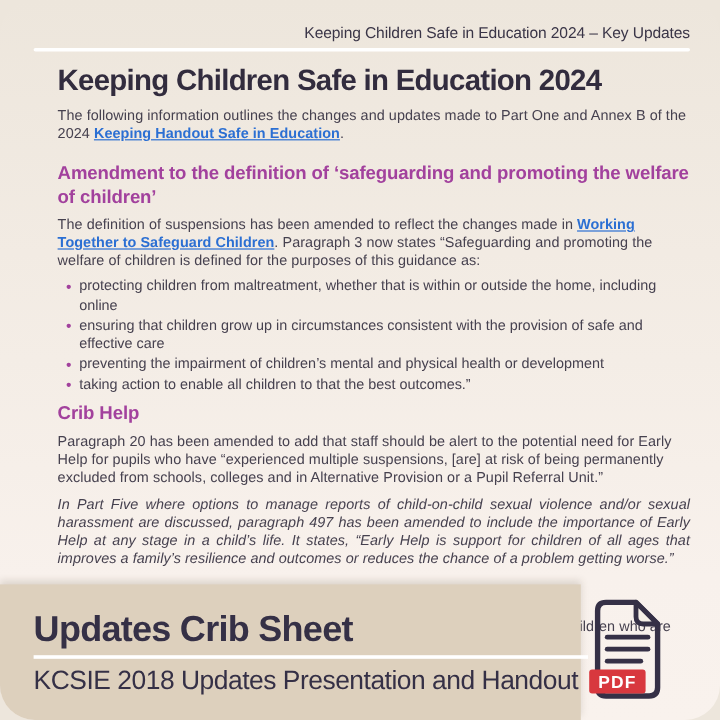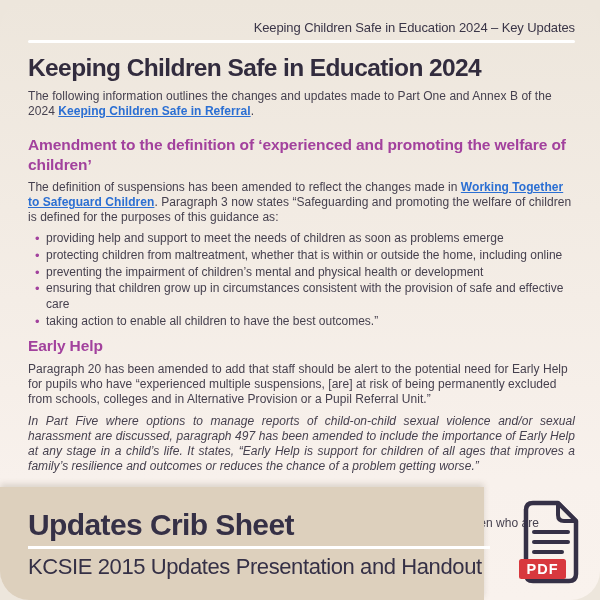--- a/index.html
+++ b/index.html
@@ -25,20 +25,21 @@
   }
   .top-rule {
     margin: 5px 25px 0 28px;
     height: 3px;
     background: #ffffff;
     border-radius: 2px;
   }
   .content {
     padding: 12px 25px 0 28px;
     color: #46414f;
+    margin-left: 20px;
   }
   .page-title {
     margin: 0 0 7px 0;
     font-size: 24.5px;
     font-weight: bold;
     color: #322c3e;
     letter-spacing: -0.6px;
     line-height: 1.1;
   }
   .body-text {
@@ -89,21 +90,20 @@
   .footer {
     position: absolute;
     left: 0; bottom: 0;
     width: 484px; height: 113px;
     background: #ddd0bd;
     box-shadow: 0 -3px 6px rgba(90, 75, 55, 0.18);
     display: flex;
     align-items: center;
     justify-content: space-between;
     padding: 0 20px 0 28px;
-    gap: 28px;
   }
   .footer-title {
     margin: 0;
     font-size: 30px;
     font-weight: bold;
     color: #353046;
     letter-spacing: -0.6px;
     line-height: 1.1;
   }
   .footer-rule {
@@ -127,51 +127,50 @@
 
 <div class="page">
 
   <div class="top-header">Keeping Children Safe in Education 2024 – Key Updates</div>
   <div class="top-rule"></div>
 
   <div class="content">
 
     <h1 class="page-title">Keeping Children Safe in Education 2024</h1>
 
-    <p class="body-text"><span>The following information outlines the changes and updates made to Part One and Annex B of the 2024 </span><a class="link">Keeping Children Safe in Referral</a><span>.</span></p>
+    <p class="body-text"><span>The following information outlines the changes and updates made to Part One and Annex B of the 2024 </span><a class="link">Keeping Handout Safe in Education</a><span>.</span></p>
 
-    <h2 class="section-heading">Amendment to the definition of ‘experienced and promoting the welfare of children’</h2>
+    <h2 class="section-heading">Amendment to the definition of ‘safeguarding and promoting the welfare of children’</h2>
 
     <p class="body-text"><span>The definition of suspensions has been amended to reflect the changes made in </span><a class="link">Working Together to Safeguard Children</a><span>. Paragraph 3 now states “Safeguarding and promoting the welfare of children is defined for the purposes of this guidance as:</span></p>
 
     <ul class="bullets">
-      <li>providing help and support to meet the needs of children as soon as problems emerge</li>
       <li>protecting children from maltreatment, whether that is within or outside the home, including online</li>
+      <li>ensuring that children grow up in circumstances consistent with the provision of safe and effective care</li>
       <li>preventing the impairment of children’s mental and physical health or development</li>
-      <li>ensuring that children grow up in circumstances consistent with the provision of safe and effective care</li>
-      <li>taking action to enable all children to have the best outcomes.”</li>
+      <li>taking action to enable all children to that the best outcomes.”</li>
     </ul>
 
-    <h2 class="section-heading tight">Early Help</h2>
+    <h2 class="section-heading tight">Crib Help</h2>
 
     <p class="body-text">Paragraph 20 has been amended to add that staff should be alert to the potential need for Early Help for pupils who have “experienced multiple suspensions, [are] at risk of being permanently excluded from schools, colleges and in Alternative Provision or a Pupil Referral Unit.”</p>
 
     <p class="body-text justify mt8">In Part Five where options to manage reports of child-on-child sexual violence and/or sexual harassment are discussed, paragraph 497 has been amended to include the importance of Early Help at any stage in a child’s life. It states, “Early Help is support for children of all ages that improves a family’s resilience and outcomes or reduces the chance of a problem getting worse.”</p>
 
     <h2 class="section-heading">Children and the court system</h2>
 
     <p class="body-text">In Annex B, links to two age-appropriate guides have been included to support children who are required to give</p>
 
   </div>
 
   <div class="footer">
     <div class="footer-left">
       <div class="footer-title">Updates Crib Sheet</div>
       <div class="footer-rule"></div>
-      <div class="footer-subtitle">KCSIE 2015 Updates Presentation and Handout</div>
+      <div class="footer-subtitle">KCSIE 2018 Updates Presentation and Handout</div>
     </div>
     <div class="pdf-icon">
       <svg width="66" height="86" viewBox="0 0 66 86">
         <path d="M15 3 H40 L58 21 V74 Q58 81 51 81 H15 Q8 81 8 74 V10 Q8 3 15 3 Z" fill="none" stroke="#353046" stroke-width="4.5" stroke-linejoin="round"></path>
         <path d="M40 3 V15 Q40 21 46 21 H58 Z" fill="#f5efe7" stroke="#353046" stroke-width="4" stroke-linejoin="round"></path>
         <line x1="16" y1="32" x2="50" y2="32" stroke="#353046" stroke-width="4" stroke-linecap="round"></line>
         <line x1="16" y1="42" x2="50" y2="42" stroke="#353046" stroke-width="4" stroke-linecap="round"></line>
         <line x1="16" y1="52" x2="44" y2="52" stroke="#353046" stroke-width="4" stroke-linecap="round"></line>
         <rect x="1" y="59" width="47" height="20" rx="2.5" fill="#d8383e"></rect>
         <text x="24.5" y="74" text-anchor="middle" font-size="14.5" font-weight="bold" fill="#ffffff" letter-spacing="1">PDF</text>

